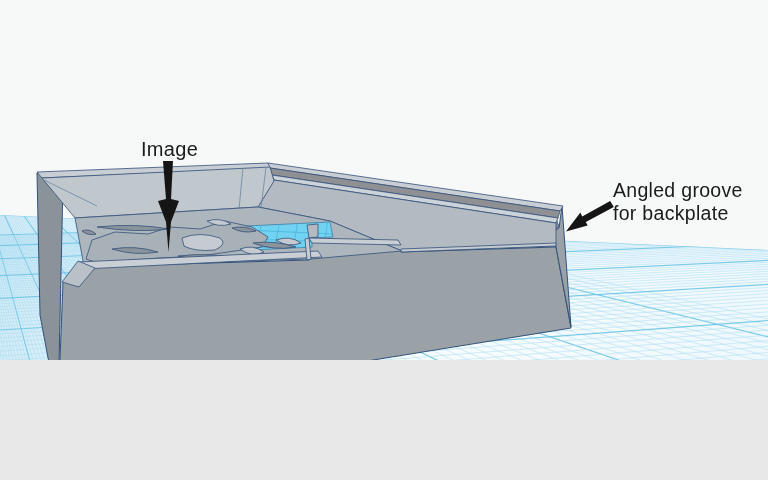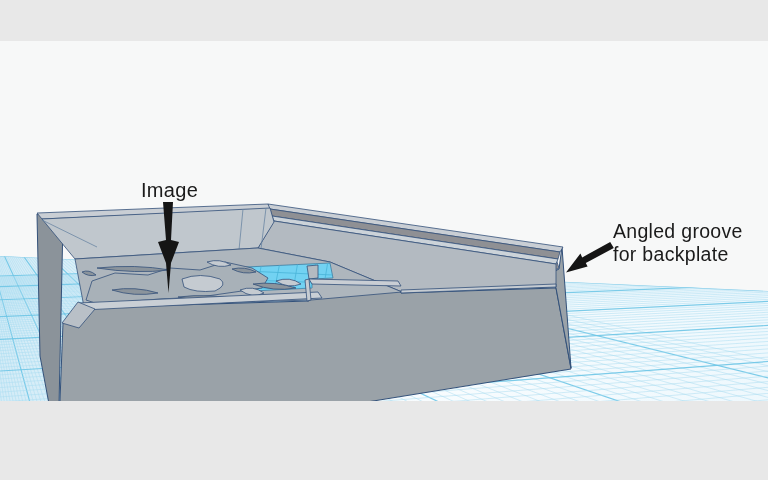--- a/index.html
+++ b/index.html
@@ -1,20 +1,19 @@
 <!DOCTYPE html>
 <html style="--background: #f7f8f8; --workplane-left-tint: #d4ecf7; --workplane-right-tint: #f8fcfe; --grid-minor: #aadcf0; --grid-major: #6ec6e6; --interior-grid: #72d2f2; --interior-grid-line: #49b4d8; --model-gray: #9aa2a8; --model-left-gray: #8b939a; --model-top-light: #c9ced4; --model-inner: #b3bac1; --model-inner-left: #c0c7cd; --model-floor: #aeb6bd; --groove-shadow: #8f9094; --groove-light: #ccd3d9; --outline: #33517a; --annotation: #1b1b1b; --arrow: #151515;"><head>
 <meta charset="utf-8">
 <style>
   html,body{margin:0;padding:0;background:#e8e8e8;}
   .stage{
     position:relative;width:768px;height:360px;overflow:hidden;
     font-family:"Liberation Sans",sans-serif;
     background:var(--background,#f7f8f8);
-    margin-top:41px;
   }
   svg{display:block}
   .ann-text{
     fill:var(--annotation,#1b1b1b);
     font-family:"Liberation Sans",sans-serif;
     letter-spacing:.3px;
   }
   .face{stroke:var(--outline,#33517a);stroke-width:1;stroke-linejoin:round;}
   .thin{stroke:var(--outline,#33517a);stroke-width:.8;stroke-linejoin:round;}
   .seam{stroke:#6b87a3;stroke-width:.8;fill:none;}

